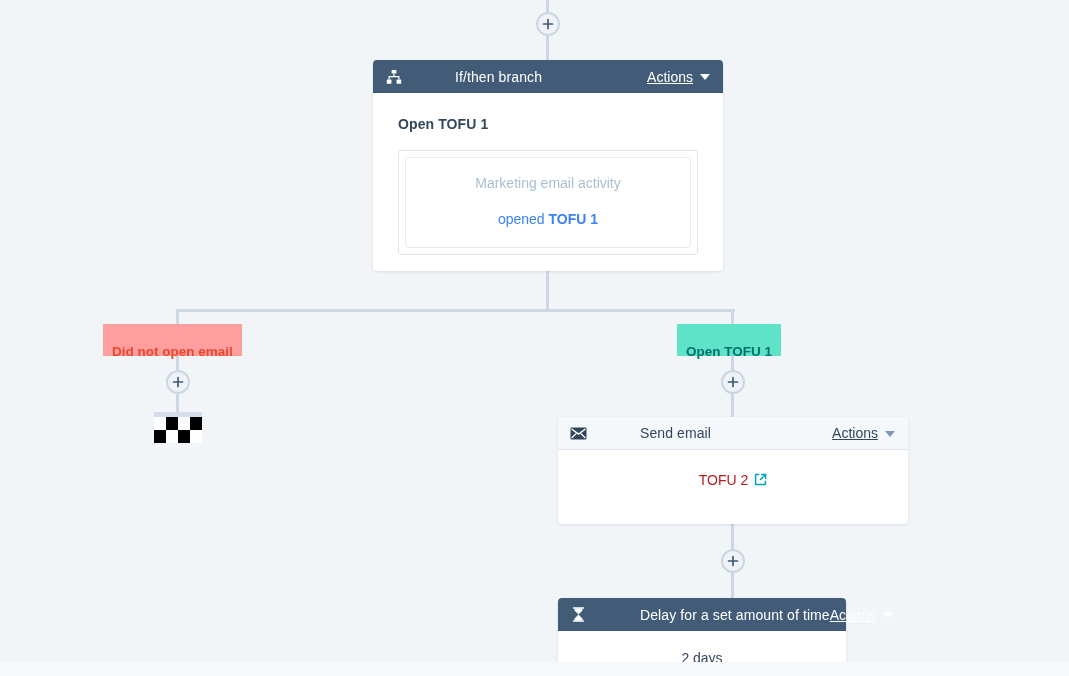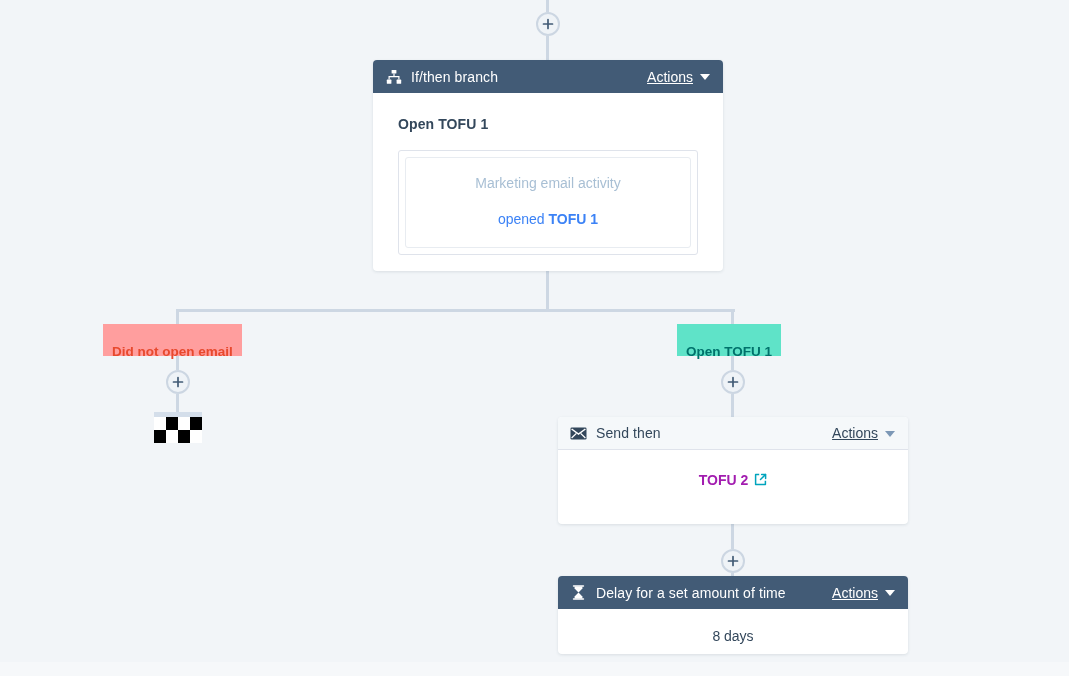--- a/index.html
+++ b/index.html
@@ -89,20 +89,21 @@
     width: 17px;
     height: 17px;
     margin-right: 9px;
     flex: 0 0 auto;
   }
   .hdr-icon svg { display: block; }
   .hdr-title {
     font-size: 14px;
     letter-spacing: 0.1px;
     white-space: nowrap;
+    margin-left: 44px;
   }
   .hdr-actions {
     margin-left: auto;
     display: flex;
     align-items: center;
     cursor: pointer;
     white-space: nowrap;
   }
   .hdr-actions .lbl {
     font-size: 14px;
@@ -154,22 +155,22 @@
 
   
   .email-body {
     height: 59px;
     display: flex;
     align-items: center;
     justify-content: center;
   }
   .email-link {
     font-size: 14px;
-    font-weight: bold;
-    color: #a21caf;
+    font-weight: normal;
+    color: #b91c1c;
     display: inline-flex;
     align-items: center;
     cursor: pointer;
   }
   .email-link .ext { margin-left: 6px; display: flex; }
 
   
   .delay-body {
     display: flex;
     align-items: flex-start;
@@ -325,54 +326,54 @@
 
   <div class="card" style="left:558px; top:417px; width:350px; height:107px;">
     <div class="card-header light">
       <span class="hdr-icon">
         <svg width="17" height="13" viewBox="0 0 17 13" aria-hidden="true">
           <rect x="0.5" y="0.5" width="16" height="12" rx="1.3" fill="#33475b"></rect>
           <path d="M1.6 2 L8.5 7.1 L15.4 2" stroke="#ffffff" stroke-width="1.5" fill="none"></path>
           <path d="M1.6 11 L6.4 6.4 M15.4 11 L10.6 6.4" stroke="#ffffff" stroke-width="1.3" fill="none"></path>
         </svg>
       </span>
-      <span class="hdr-title">Send then</span>
+      <span class="hdr-title">Send email</span>
       <span class="hdr-actions">
         <span class="lbl">Actions</span>
         <span class="caret"></span>
       </span>
     </div>
     <div class="card-body email-body">
       <span class="email-link">
         <span>TOFU 2</span>
         <span class="ext">
           <svg width="13" height="13" viewBox="0 0 13 13" aria-hidden="true">
             <path d="M5.2 1.6 H1.6 V11.4 H11.4 V7.8" stroke="#00a4bd" stroke-width="1.5" fill="none" stroke-linejoin="round"></path>
             <path d="M7.6 1.4 H11.6 V5.4" stroke="#00a4bd" stroke-width="1.5" fill="none" stroke-linecap="round" stroke-linejoin="round"></path>
             <path d="M11.4 1.6 L6.5 6.5" stroke="#00a4bd" stroke-width="1.5" stroke-linecap="round"></path>
           </svg>
         </span>
       </span>
     </div>
   </div>
 
-  <div class="card" style="left:558px; top:576px; width:350px; height:78px;">
+  <div class="card" style="left:558px; top:598px; width:288px; height:78px;">
     <div class="card-header dark">
       <span class="hdr-icon">
         <svg width="13" height="15" viewBox="0 0 13 15" aria-hidden="true">
           <path d="M1.6 1 H11.4 M1.6 14 H11.4" stroke="#ffffff" stroke-width="1.6" stroke-linecap="round"></path>
           <path d="M2.6 1.4 L2.6 3.4 L6.5 7.5 L10.4 3.4 L10.4 1.4 Z" fill="#ffffff"></path>
           <path d="M2.6 13.6 L2.6 11.6 L6.5 7.5 L10.4 11.6 L10.4 13.6 Z" fill="#ffffff"></path>
         </svg>
       </span>
       <span class="hdr-title">Delay for a set amount of time</span>
       <span class="hdr-actions">
         <span class="lbl">Actions</span>
         <span class="caret"></span>
       </span>
     </div>
     <div class="card-body delay-body">
-      <span class="delay-text">8 days</span>
+      <span class="delay-text">2 days</span>
     </div>
   </div>
 
   <div class="bottom-strip"></div>
 </div>
 
 </body></html>

